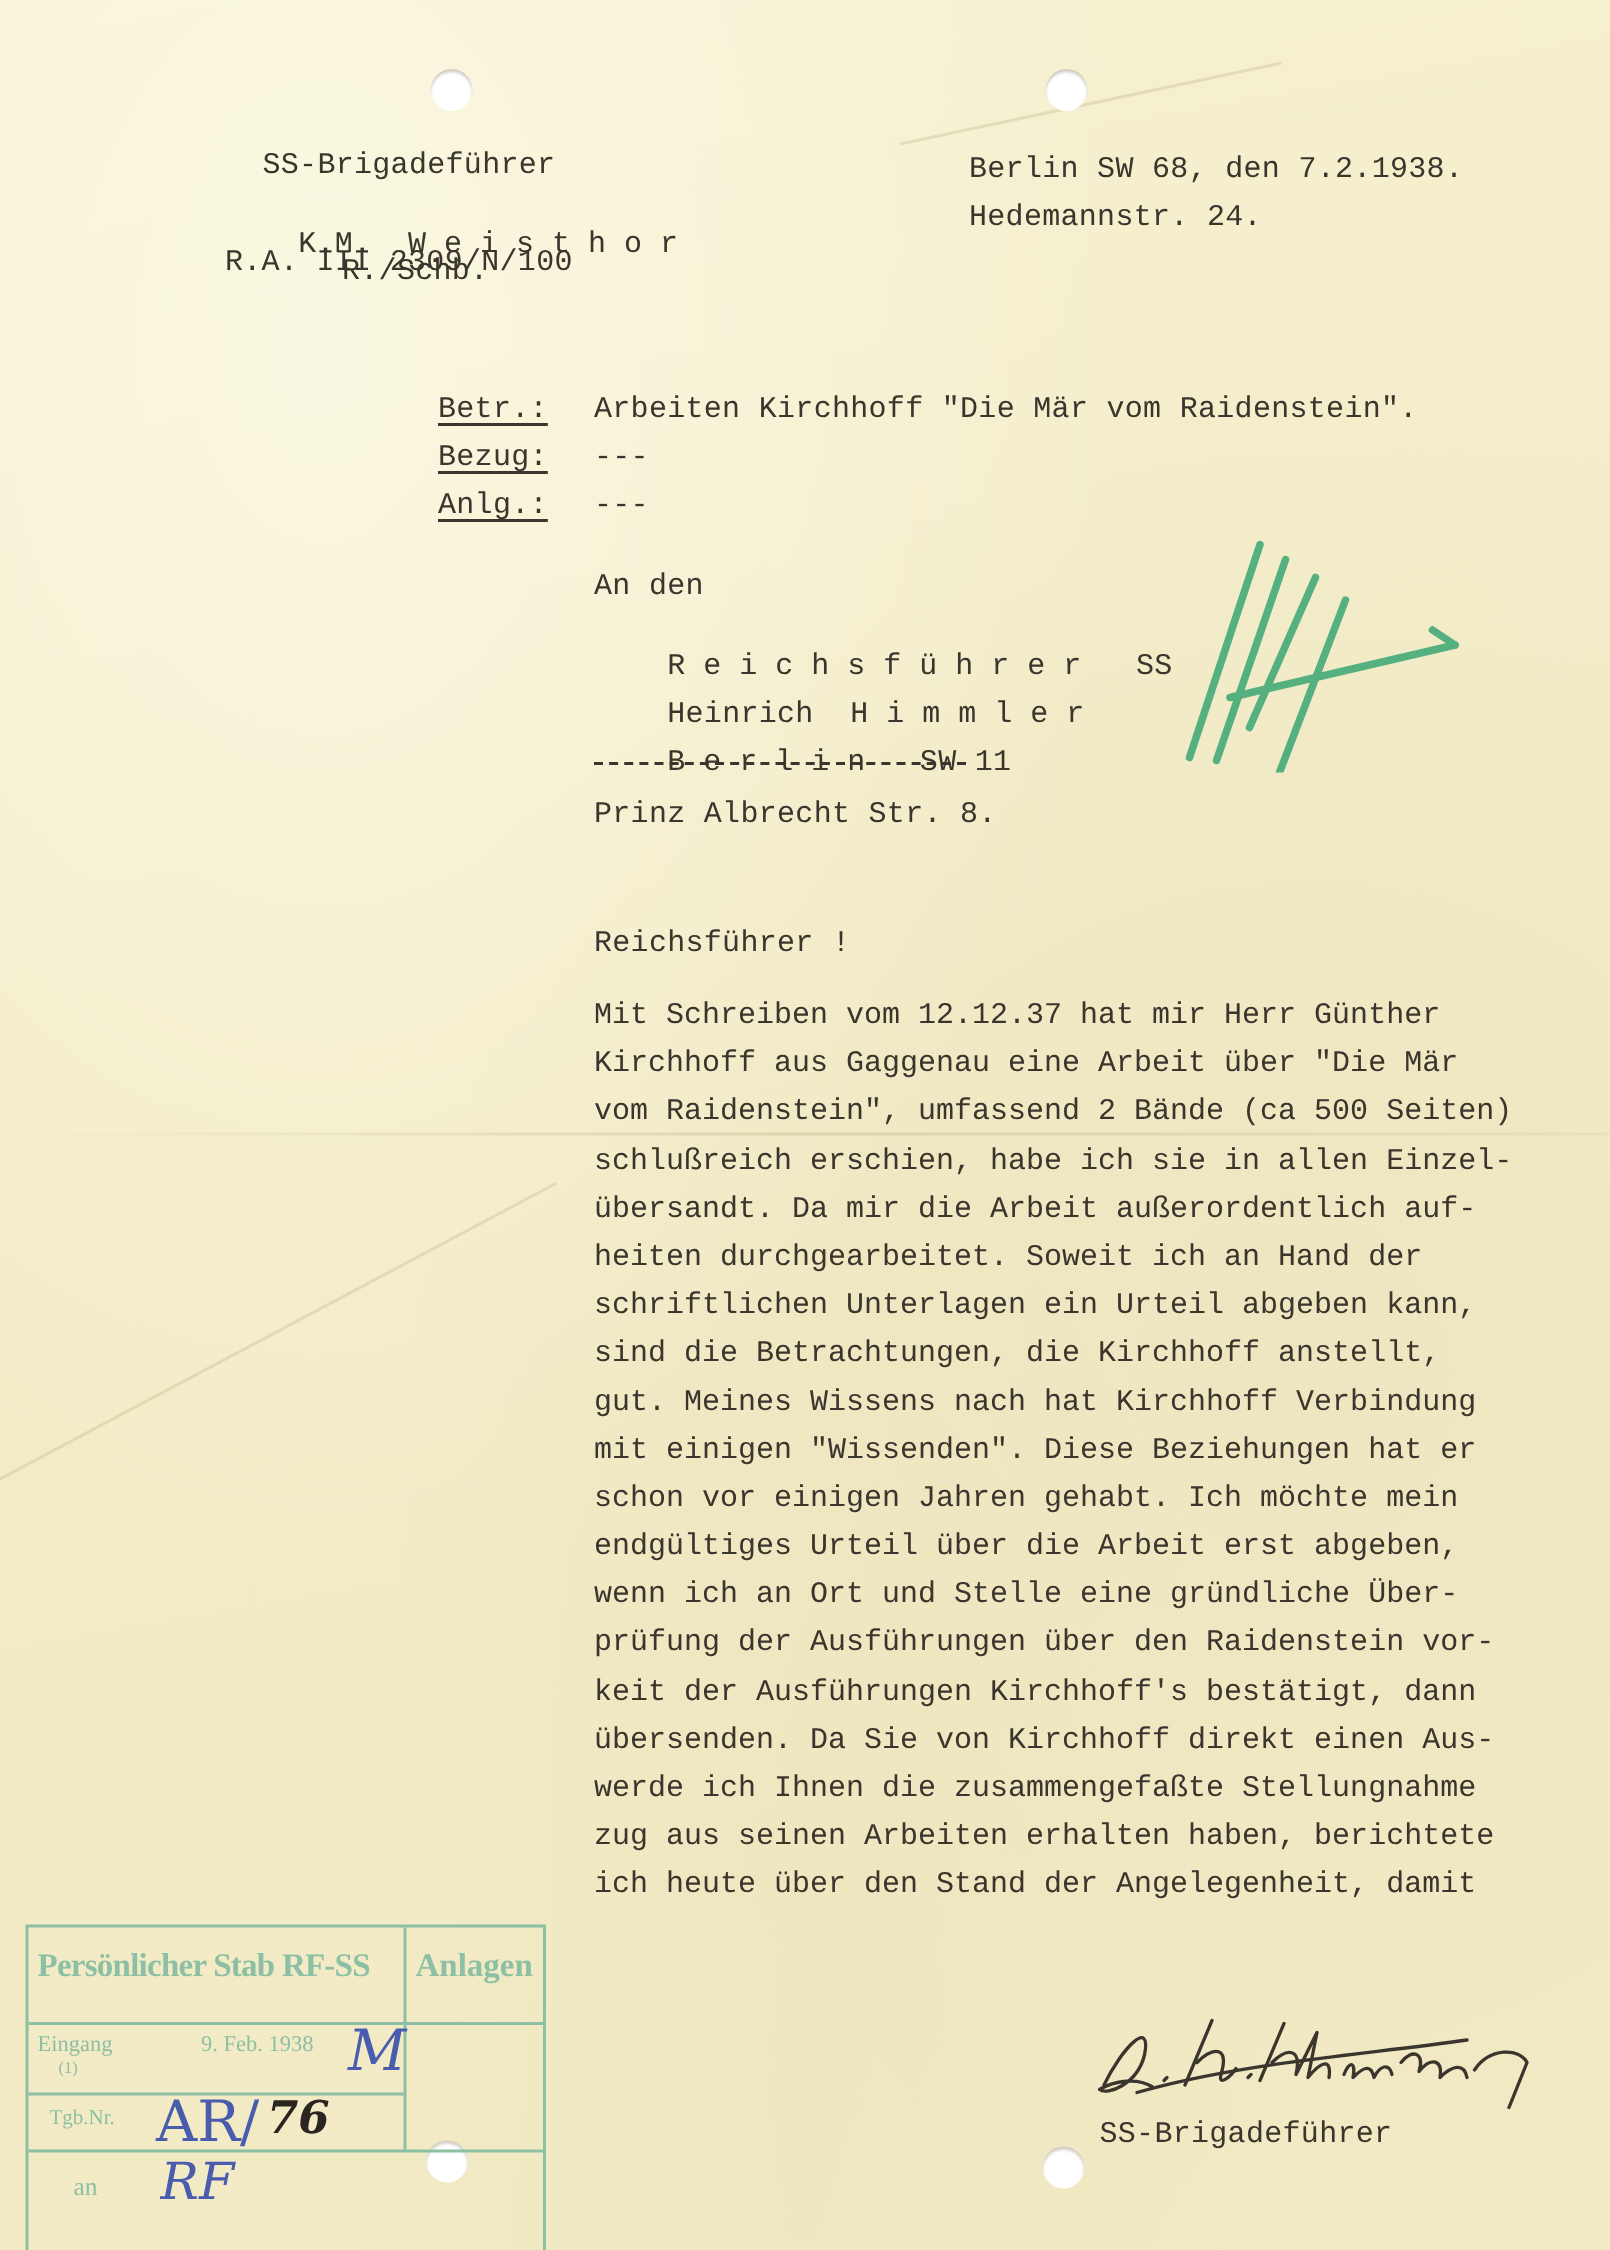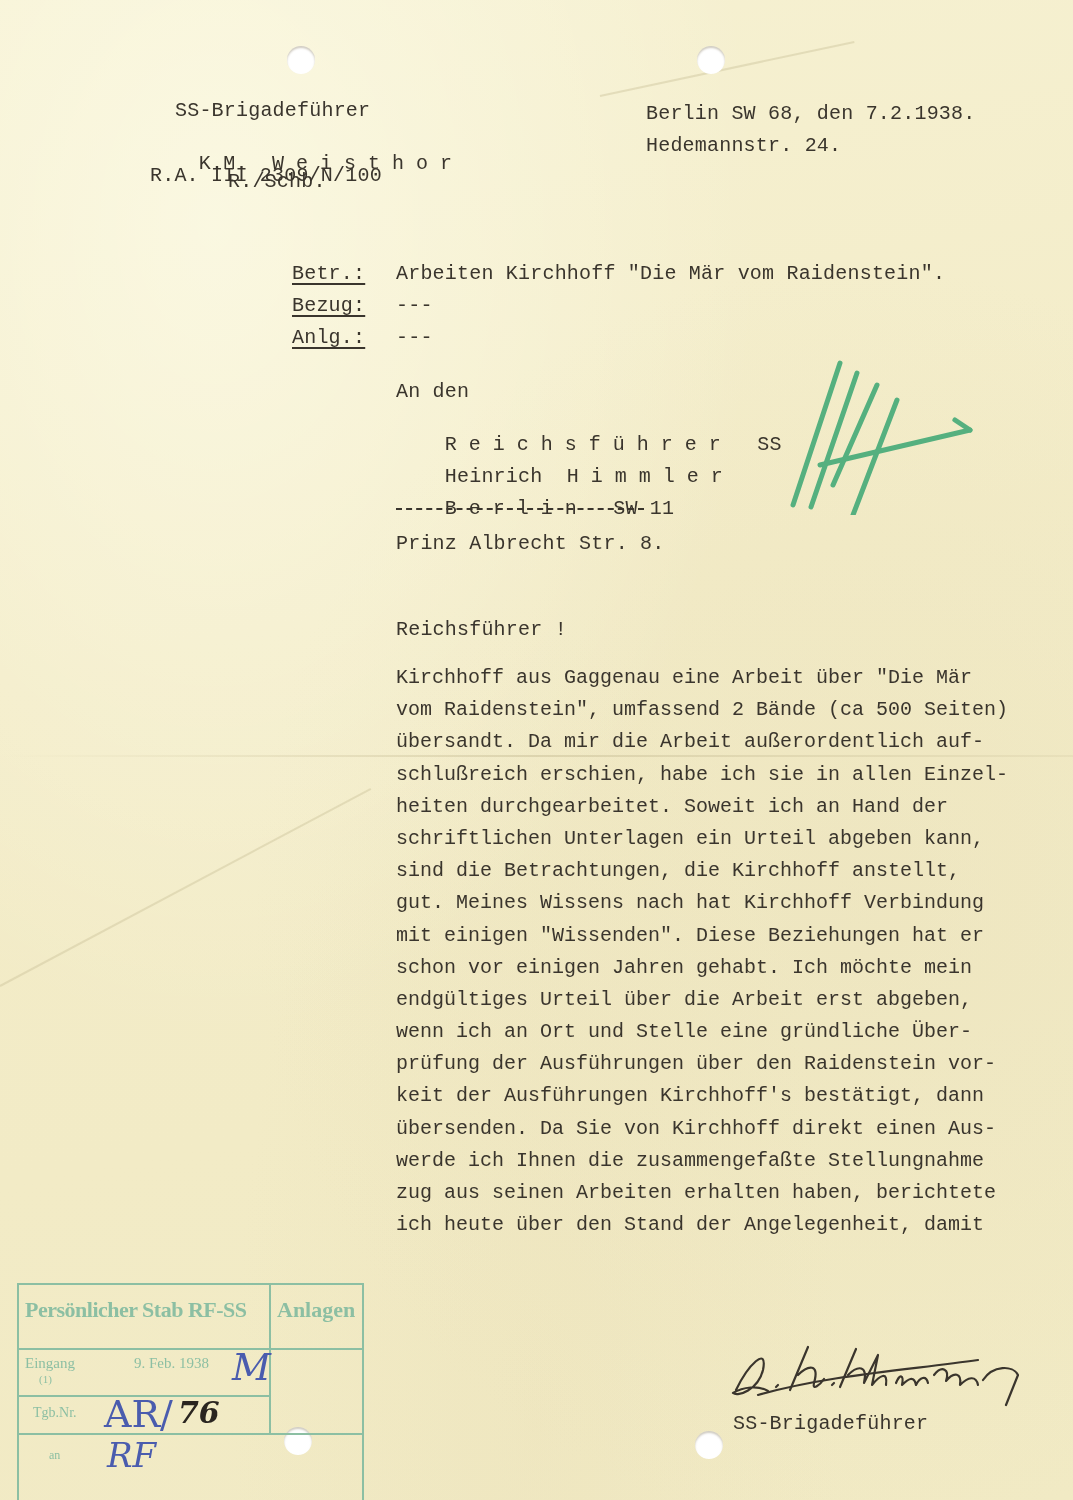--- a/index.html
+++ b/index.html
@@ -187,24 +187,25 @@
     <path d="M48 130 L92 30"></path>
     <path d="M68 160 L112 45"></path>
     <path d="M35 110 L185 75"></path>
     <path d="M170 65 L185 75"></path>
   </g>
 </svg>
 
 <div class="typed" style="left:396px;top:620px;">Reichsführer !</div>
 
 <div class="body-text">
+  <span class="body-line">Mit Schreiben vom 12.12.37 hat mir Herr Günther</span>
   <span class="body-line">Kirchhoff aus Gaggenau eine Arbeit über "Die Mär</span>
   <span class="body-line">vom Raidenstein", umfassend 2 Bände (ca 500 Seiten)</span>
+  <span class="body-line">schlußreich erschien, habe ich sie in allen Einzel-</span>
   <span class="body-line">übersandt. Da mir die Arbeit außerordentlich auf-</span>
-  <span class="body-line">schlußreich erschien, habe ich sie in allen Einzel-</span>
   <span class="body-line">heiten durchgearbeitet. Soweit ich an Hand der</span>
   <span class="body-line">schriftlichen Unterlagen ein Urteil abgeben kann,</span>
   <span class="body-line">sind die Betrachtungen, die Kirchhoff anstellt,</span>
   <span class="body-line">gut. Meines Wissens nach hat Kirchhoff Verbindung</span>
   <span class="body-line">mit einigen "Wissenden". Diese Beziehungen hat er</span>
   <span class="body-line">schon vor einigen Jahren gehabt. Ich möchte mein</span>
   <span class="body-line">endgültiges Urteil über die Arbeit erst abgeben,</span>
   <span class="body-line">wenn ich an Ort und Stelle eine gründliche Über-</span>
   <span class="body-line">prüfung der Ausführungen über den Raidenstein vor-</span>
   <span class="body-line">keit der Ausführungen Kirchhoff's bestätigt, dann</span>
@@ -233,19 +234,19 @@
   <div class="stamp-vline" style="left:250px;top:0;height:148px;"></div>
   <div class="stamp-row" style="top:63px;"></div>
   <div class="stamp-row" style="top:110px;width:250px;"></div>
   <div class="stamp-row" style="top:148px;"></div>
   <div class="stamp-text" style="left:6px;top:12px;font-size:22px;font-weight:bold;letter-spacing:-0.5px;">Persönlicher Stab RF-SS</div>
   <div class="stamp-text" style="left:258px;top:12px;font-size:22px;font-weight:bold;">Anlagen</div>
   <div class="stamp-text" style="left:6px;top:70px;font-size:15px;">Eingang</div>
   <div class="stamp-text" style="left:20px;top:88px;font-size:11px;">(1)</div>
   <div class="stamp-text" style="left:115px;top:70px;font-size:15px;">9. Feb. 1938</div>
   <div class="stamp-text" style="left:14px;top:120px;font-size:14px;">Tgb.Nr.</div>
-  <div class="stamp-text" style="left:30px;top:163px;font-size:12px;">an</div>
+  <div class="stamp-text" style="left:30px;top:163px;font-size:17px;">an</div>
 </div>
 
 <div class="blue-pencil" style="left:232px;top:1345px;font-size:38px;">M</div>
 <div class="blue-pencil" style="left:104px;top:1392px;font-size:38px;font-style:normal;">AR/</div>
 <div class="blue-pencil" style="left:178px;top:1395px;font-size:30px;color:#2a2520;font-weight:bold;">76</div>
 <div class="blue-pencil" style="left:107px;top:1435px;font-size:34px;">RF</div>
 
 </body></html>

